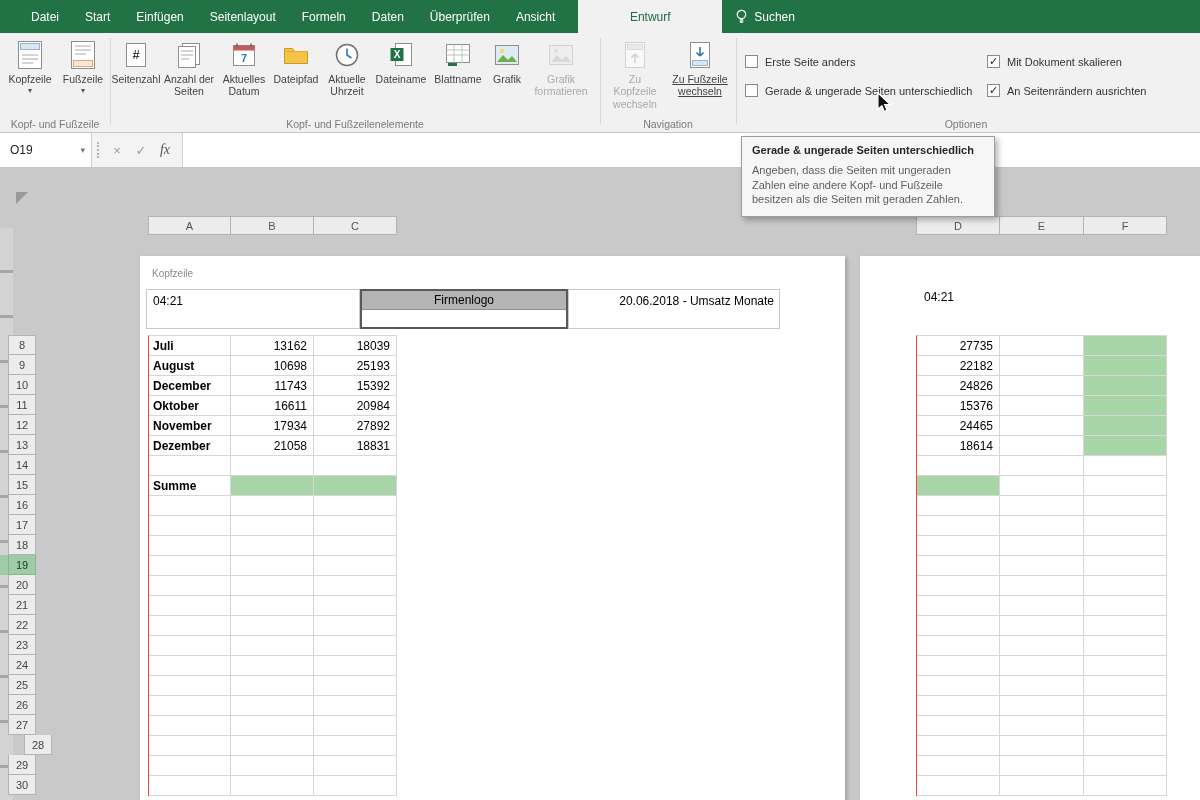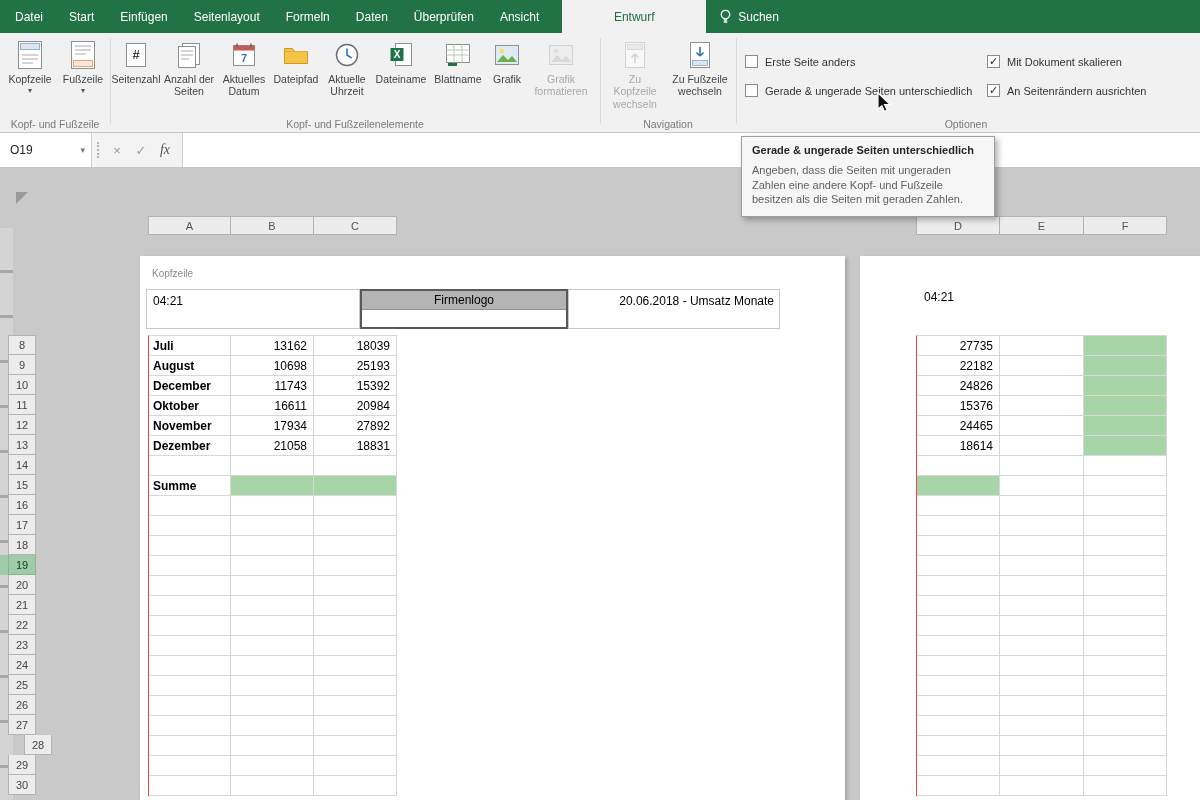--- a/index.html
+++ b/index.html
@@ -1,21 +1,21 @@
 <!DOCTYPE html>
 <html><head>
 <meta charset="utf-8">
 <style>
   *{margin:0;padding:0;box-sizing:border-box;}
   html,body{width:1200px;height:800px;overflow:hidden;}
   body{font-family:"Liberation Sans",sans-serif;background:#c9c9c9;}
   .screen{position:relative;width:1200px;height:800px;}
 
   
-  .tabbar{position:absolute;top:0;left:0;right:0;height:33px;background:#217346;display:flex;}
+  .tabbar{position:absolute;top:0;left:0;right:0;height:33px;background:#217346;display:flex;padding-left:16px;}
   .tabs{display:flex;height:100%;margin-left:2px;}
   .tab{display:flex;align-items:center;gap:6px;padding:0 13px;color:#fff;font-size:12px;white-space:nowrap;cursor:default;}
   .tab.active{background:#f1f1f1;color:#1e6b41;}
   .tab.wide{width:144px;justify-content:center;margin-left:10px;}
   .tab .bulbwrap{display:flex;align-items:center;}
 
   
   .ribbon{position:absolute;top:33px;left:0;width:1200px;height:100px;background:#f1f1f1;border-bottom:1px solid #c6c6c6;}
   .vsep{position:absolute;top:5px;height:86px;width:1px;background:#d9d9d9;}
   .glabel{position:absolute;top:85px;font-size:10.5px;color:#7a7a7a;text-align:center;white-space:nowrap;overflow:hidden;}
@@ -237,21 +237,21 @@
         <div class="rbtn disabled" style="width: 62px;">
           <span class="ricon">
             <svg width="24" height="28" viewBox="0 0 24 28">
               <rect x="2.5" y="1.5" width="19" height="25" fill="#fff" stroke="#b5b5b5"></rect>
               <rect x="4.5" y="3.5" width="15" height="5" fill="#e4e4e4" stroke="#c6c6c6"></rect>
               <path d="M12 22V13M12 13l-3.5 3.5M12 13l3.5 3.5" stroke="#b5b5b5" stroke-width="1.6" fill="none"></path>
             </svg>
           </span>
           <span class="rlabel">Zu Kopfzeile wechseln</span>
         </div>
-        <div class="rbtn" style="width: 66px;">
+        <div class="rbtn" style="width: 66px; text-decoration: underline;">
           <span class="ricon">
             <svg width="24" height="28" viewBox="0 0 24 28">
               <rect x="2.5" y="1.5" width="19" height="25" fill="#fff" stroke="#8f8f8f"></rect>
               <rect x="4.5" y="19.5" width="15" height="5" fill="#dce6f1" stroke="#95b3d7"></rect>
               <path d="M12 6v9M12 15l-3.5-3.5M12 15l3.5-3.5" stroke="#2e75b6" stroke-width="1.6" fill="none"></path>
             </svg>
           </span>
           <span class="rlabel">Zu Fußzeile wechseln</span>
         </div>
       </div>

